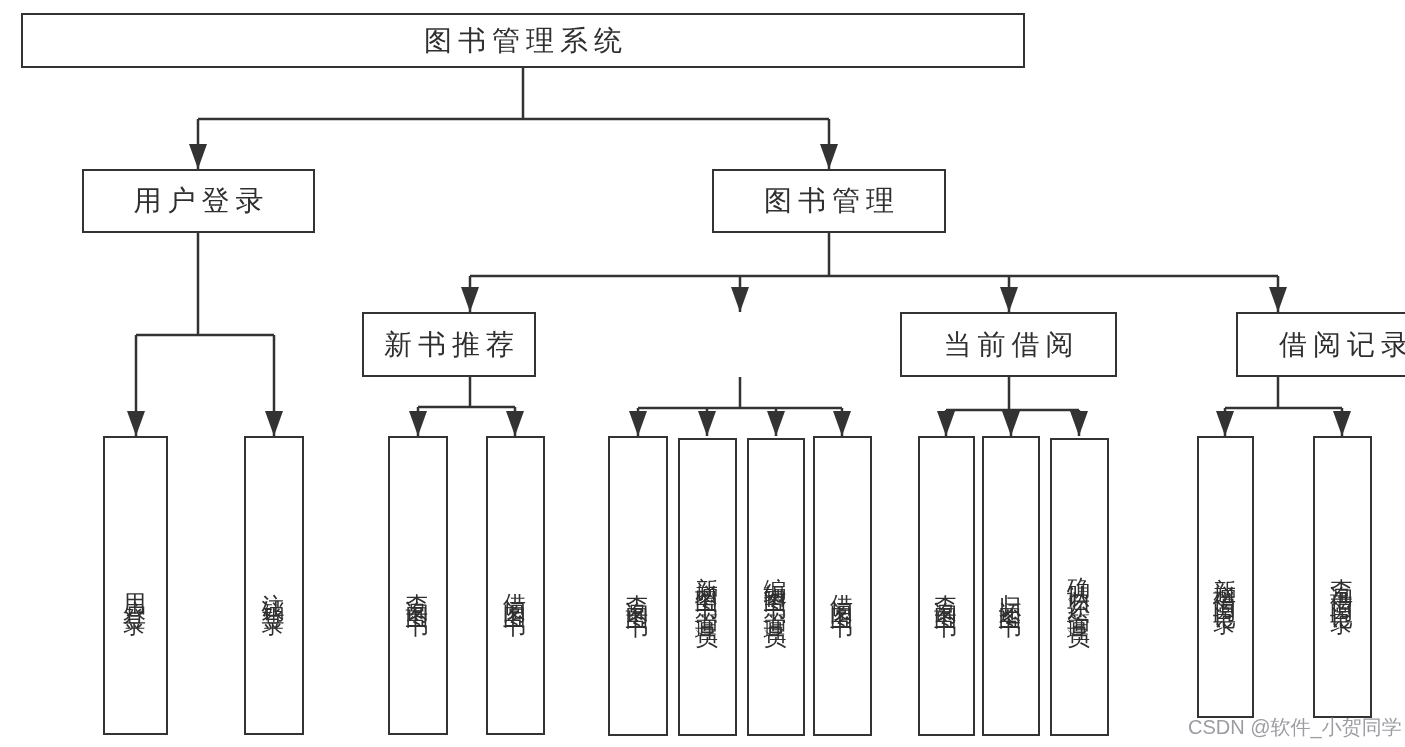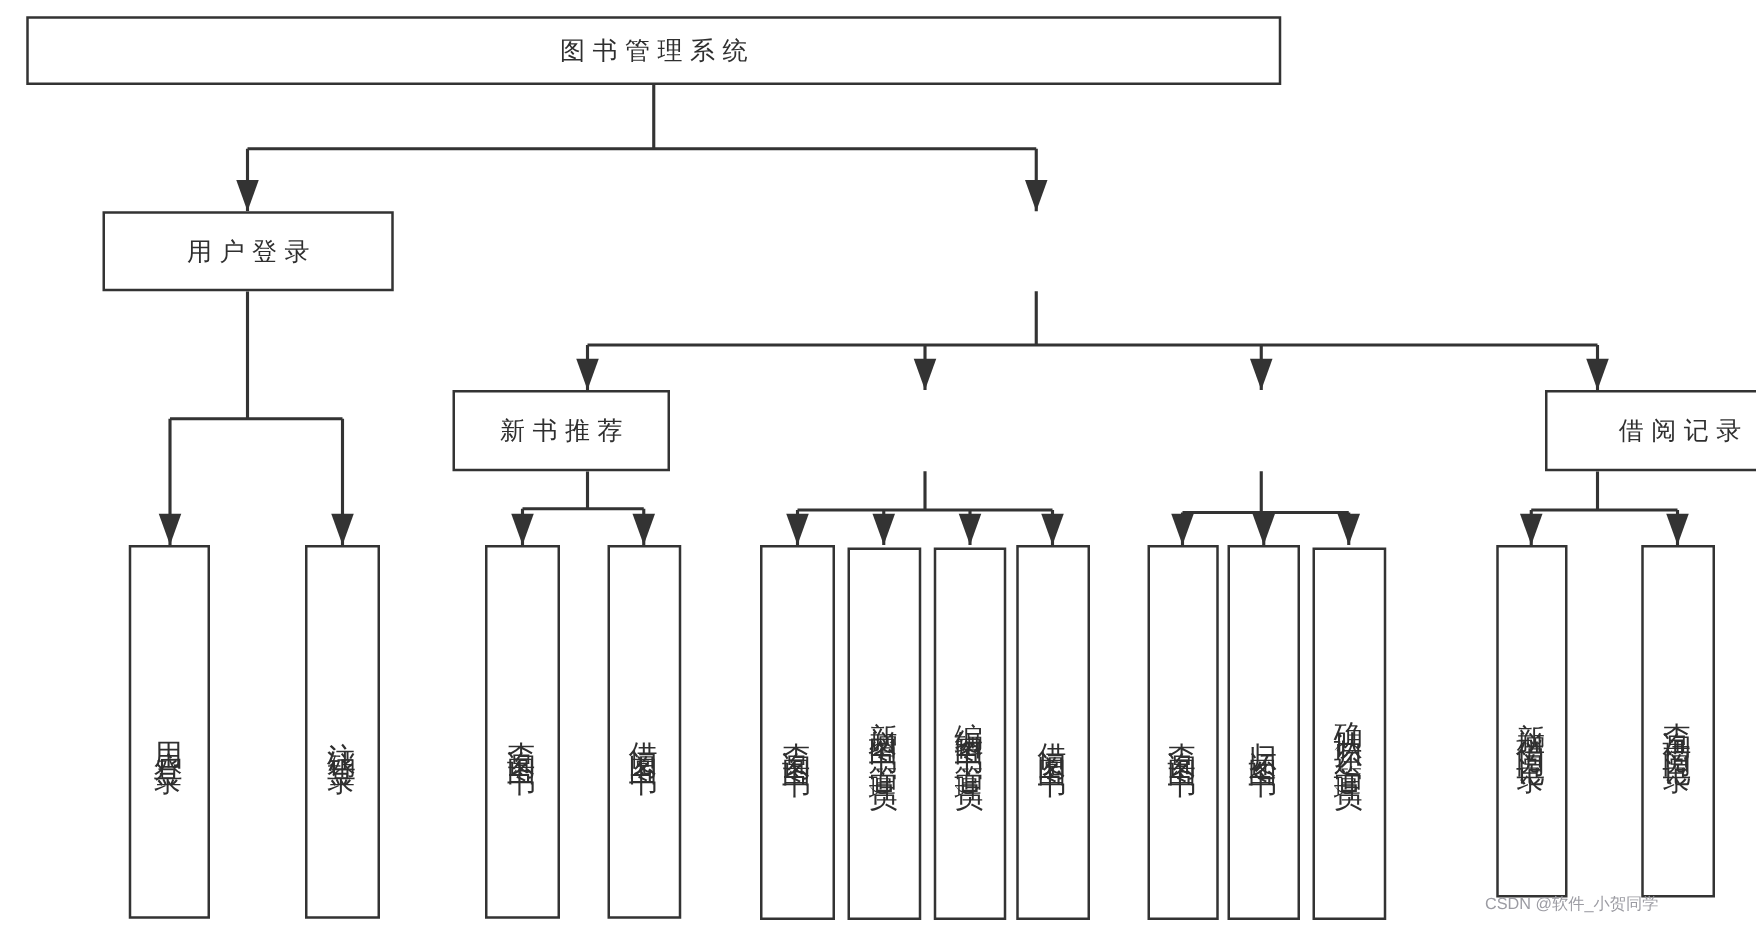--- a/index.html
+++ b/index.html
@@ -14,39 +14,39 @@
   .node{
     position:absolute;
     box-sizing:border-box;
     background:#ffffff;
     border:2.5px solid #333333;
     display:flex;align-items:center;justify-content:center;
     color:#2f2f2f;
     z-index:1;
   }
   .node.h span{
-    font-size:20px;
+    font-size:28px;
     letter-spacing:6px;
     margin-right:-6px;
     white-space:nowrap;
   }
   .node.v span{
     writing-mode:vertical-rl;
     text-orientation:mixed;
     font-size:23px;
     letter-spacing:7px;
     margin-bottom:-7px;
     white-space:nowrap;
   }
   .watermark{
     position:absolute;
     left:1188px;top:714px;
     width:212px;
     color:#9c9ca3;
-    font-size:13px;
+    font-size:20px;
     white-space:nowrap;
     z-index:2;
   }
 </style>
 </head>
 <body>
 
 <div id="stage">
 
   <svg id="wires" width="1405" height="747" viewBox="0 0 1405 747">
@@ -89,23 +89,29 @@
     </g>
   </svg>
 
   <div class="node h" style="left:21px;top:13px;width:1004px;height:55px">
     <span>图书管理系统</span>
   </div>
 
   <div class="node h" style="left:82px;top:169px;width:233px;height:64px">
     <span>用户登录</span>
   </div>
+  <div class="node h" style="left:712px;top:169px;width:234px;height:64px">
+    <span>图书管理</span>
+  </div>
 
   <div class="node h" style="left:362px;top:312px;width:174px;height:65px">
     <span>新书推荐</span>
+  </div>
+  <div class="node h" style="left:900px;top:312px;width:217px;height:65px">
+    <span>当前借阅</span>
   </div>
   <div class="node h" style="left:1236px;top:312px;width:216px;height:65px">
     <span>借阅记录</span>
   </div>
 
   <div class="node v" style="left:103px;top:436px;width:65px;height:299px">
     <span>用户登录</span>
   </div>
   <div class="node v" style="left:244px;top:436px;width:60px;height:299px">
     <span>注销登录</span>

